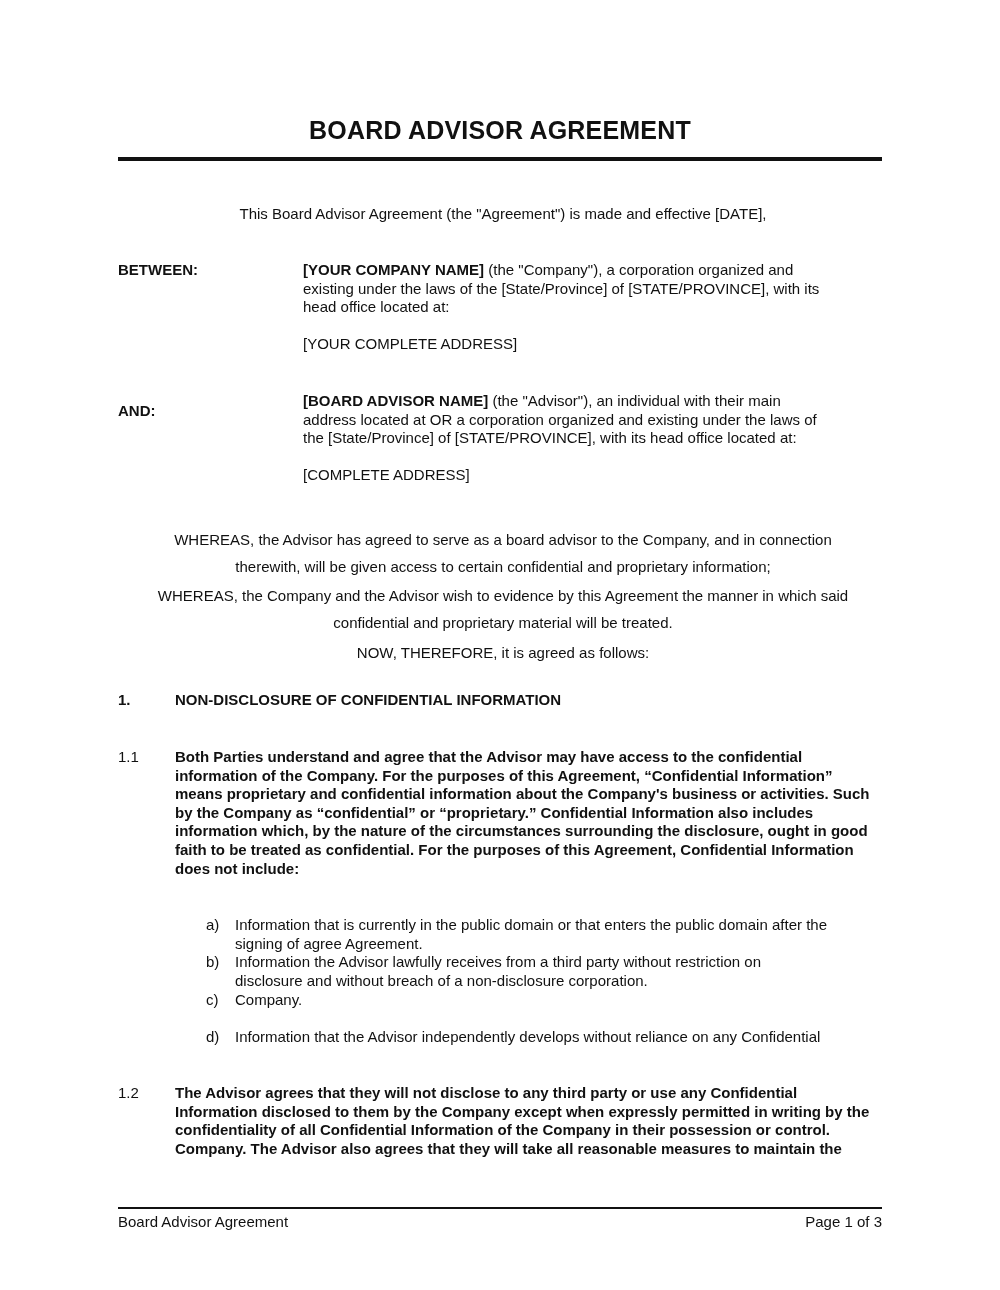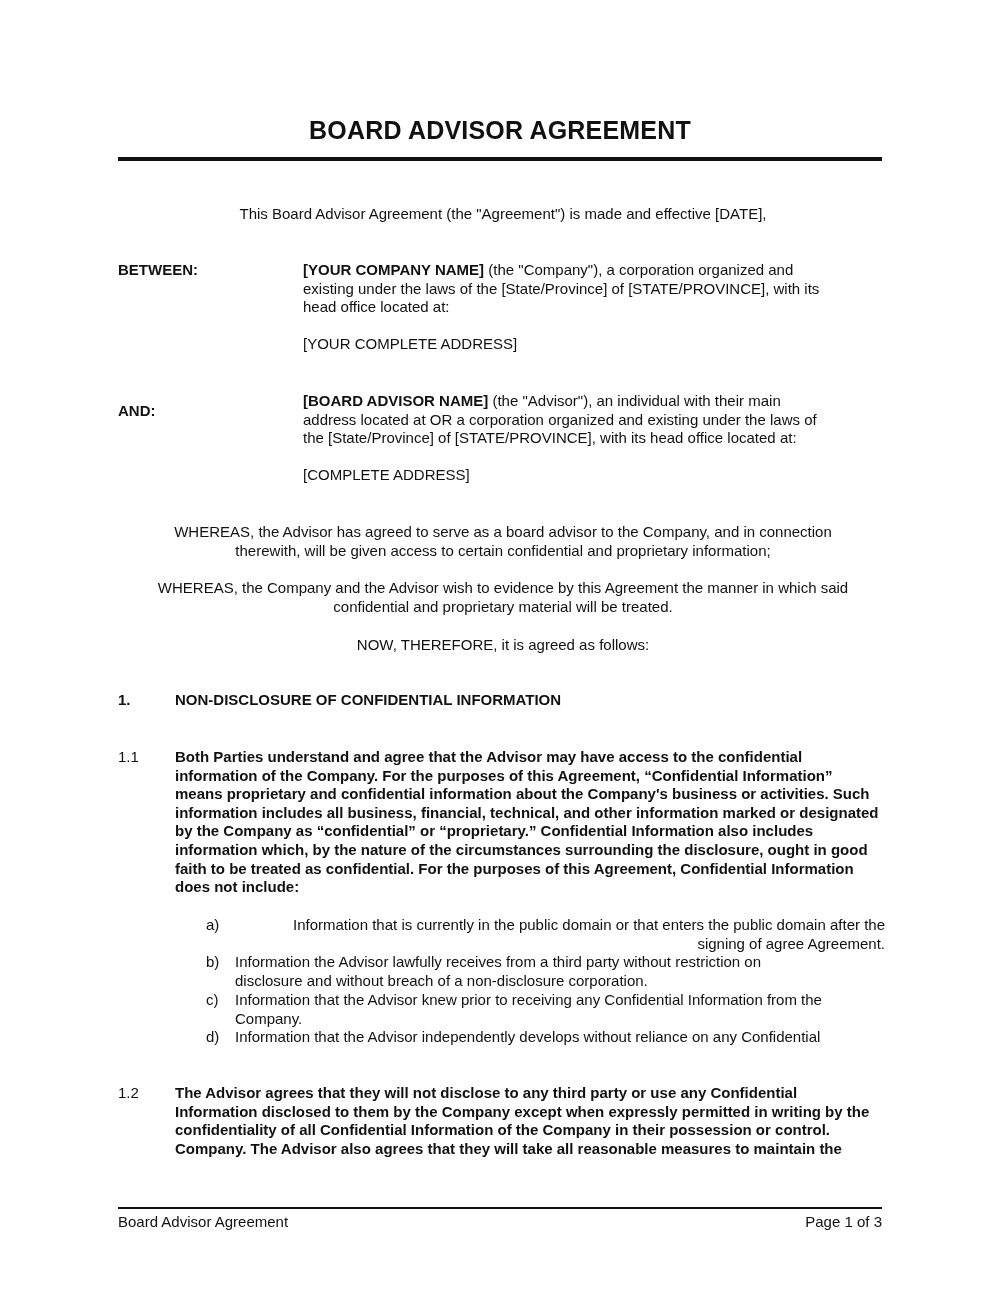--- a/index.html
+++ b/index.html
@@ -8,21 +8,21 @@
   .abs { position: absolute; }
   .title { left: 118px; width: 764px; top: 116px; text-align: center;
            font-weight: bold; font-size: 25px; letter-spacing: 0.2px; }
   .title-rule { left: 118px; width: 764px; top: 157px; height: 4px; background: #111; }
   .line { line-height: 18.6px; white-space: nowrap; }
   .bold { font-weight: bold; }
   .party-label { left: 118px; font-weight: bold; }
   .party-body { left: 303px; width: 580px; }
   .party-body p { margin: 0; }
   .para { left: 118px; width: 770px; text-align: center; }
-  .para p { margin: 0; }
+  .para p { margin: 8px; }
   .sec-num { left: 118px; font-weight: bold; }
   .sec-title { left: 175px; font-weight: bold; }
   .clause-num { left: 118px; }
   .clause-body { left: 175px; width: 715px; font-weight: bold; }
   .clause-body p { margin: 0; }
   .item-letter { left: 206px; }
   .item-body { left: 235px; width: 650px; }
   .footer-rule { left: 118px; width: 764px; top: 1207px; height: 2px; background: #111; }
   .footer-left { left: 118px; top: 1213px; }
   .footer-right { right: 118px; top: 1213px; text-align: right; }
@@ -64,42 +64,40 @@
 </div>
 
 <div class="abs sec-num line" style="top:691px;">1.</div>
 <div class="abs sec-title line" style="top:691px;">NON-DISCLOSURE OF CONFIDENTIAL INFORMATION</div>
 
 <div class="abs clause-num line" style="top:748px;">1.1</div>
 <div class="abs clause-body" style="top:748px;">
   <p class="line">Both Parties understand and agree that the Advisor may have access to the confidential</p>
   <p class="line">information of the Company. For the purposes of this Agreement, “Confidential Information”</p>
   <p class="line">means proprietary and confidential information about the Company's business or activities. Such</p>
-  <p class="line">information includes all business, financial, technical, and other information marked or designated</p>
   <p class="line">by the Company as “confidential” or “proprietary.” Confidential Information also includes</p>
   <p class="line">information which, by the nature of the circumstances surrounding the disclosure, ought in good</p>
   <p class="line">faith to be treated as confidential. For the purposes of this Agreement, Confidential Information</p>
   <p class="line">does not include:</p>
 </div>
 
 <div class="abs item-letter line" style="top:916px;">a)</div>
-<div class="abs item-body" style="top:916px;text-align:right;">
+<div class="abs item-body" style="top:916px;">
   <p class="line" style="margin:0">Information that is currently in the public domain or that enters the public domain after the</p>
   <p class="line" style="margin:0">signing of agree Agreement.</p>
 </div>
 
 <div class="abs item-letter line" style="top:953px;">b)</div>
 <div class="abs item-body" style="top:953px;">
   <p class="line" style="margin:0">Information the Advisor lawfully receives from a third party without restriction on</p>
   <p class="line" style="margin:0">disclosure and without breach of a non-disclosure corporation.</p>
 </div>
 
 <div class="abs item-letter line" style="top:991px;">c)</div>
 <div class="abs item-body" style="top:991px;">
-  <p class="line" style="margin:0">Information that the Advisor knew prior to receiving any Confidential Information from the</p>
   <p class="line" style="margin:0">Company.</p>
 </div>
 
 <div class="abs item-letter line" style="top:1028px;">d)</div>
 <div class="abs item-body" style="top:1028px;">
   <p class="line" style="margin:0">Information that the Advisor independently develops without reliance on any Confidential</p>
 </div>
 
 <div class="abs clause-num line" style="top:1084px;">1.2</div>
 <div class="abs clause-body" style="top:1084px;">

